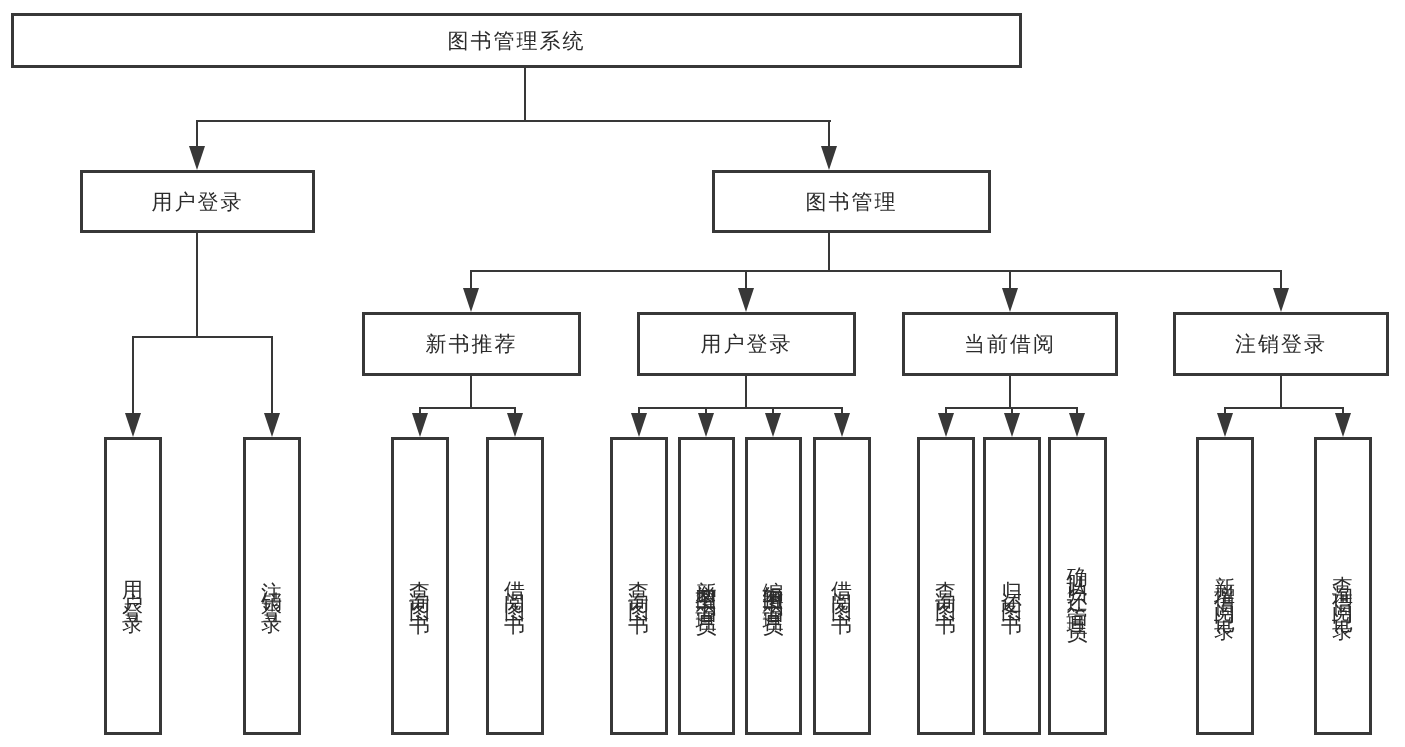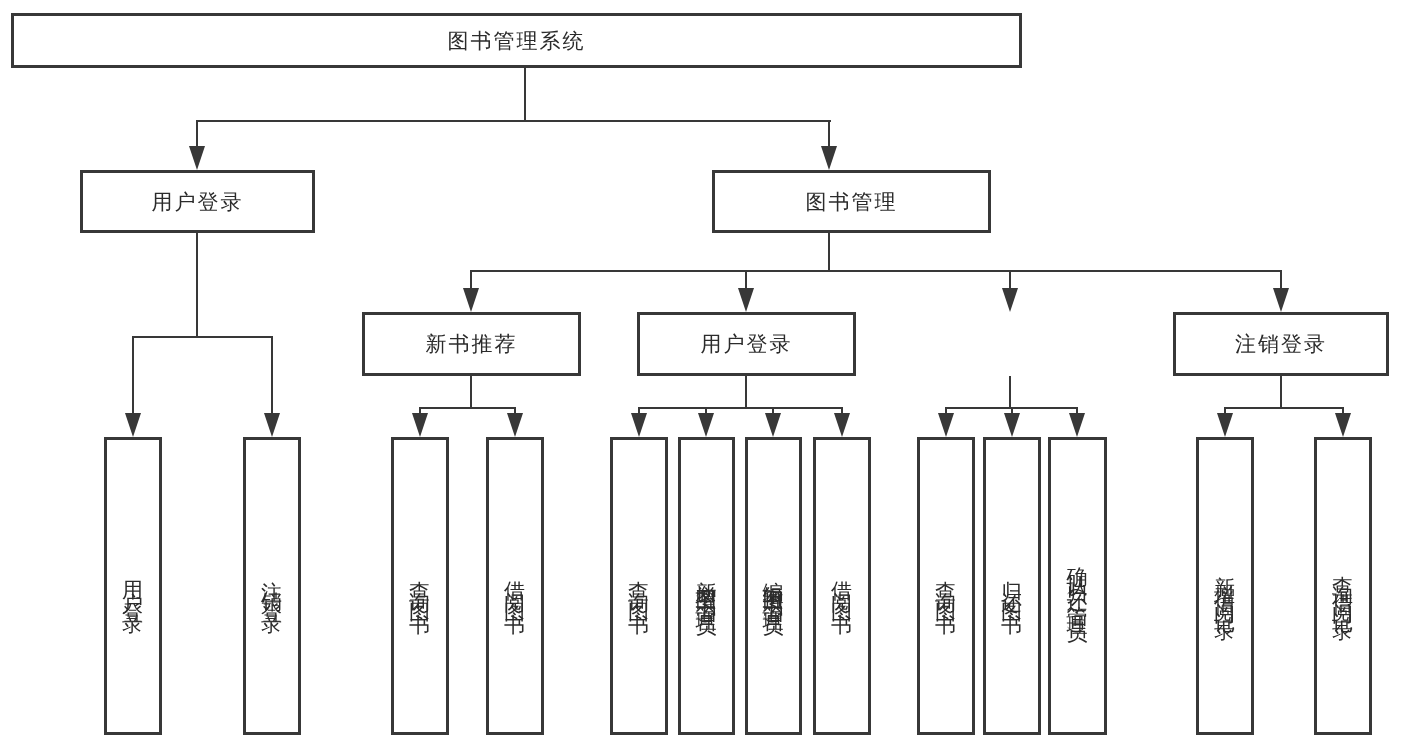--- a/index.html
+++ b/index.html
@@ -49,20 +49,21 @@
 
 <div class="canvas">
 
   <div class="box" style="left:11px;top:13px;width:1011px;height:55px;">图书管理系统</div>
 
   <div class="box" style="left:80px;top:170px;width:235px;height:63px;">用户登录</div>
   <div class="box" style="left:712px;top:170px;width:279px;height:63px;">图书管理</div>
 
   <div class="box" style="left:362px;top:312px;width:219px;height:64px;">新书推荐</div>
   <div class="box" style="left:637px;top:312px;width:219px;height:64px;">用户登录</div>
+  <div class="box" style="left:902px;top:312px;width:216px;height:64px;">当前借阅</div>
   <div class="box" style="left:1173px;top:312px;width:216px;height:64px;">注销登录</div>
 
   <div class="box vbox ls11" style="left:104px;top:437px;width:58px;height:298px;">
     <span>用户登录</span>
     </div>
   <div class="box vbox ls11" style="left:243px;top:437px;width:58px;height:298px;">
     <span>注销登录</span>
     </div>
 
   <div class="box vbox ls11" style="left:391px;top:437px;width:58px;height:298px;">

